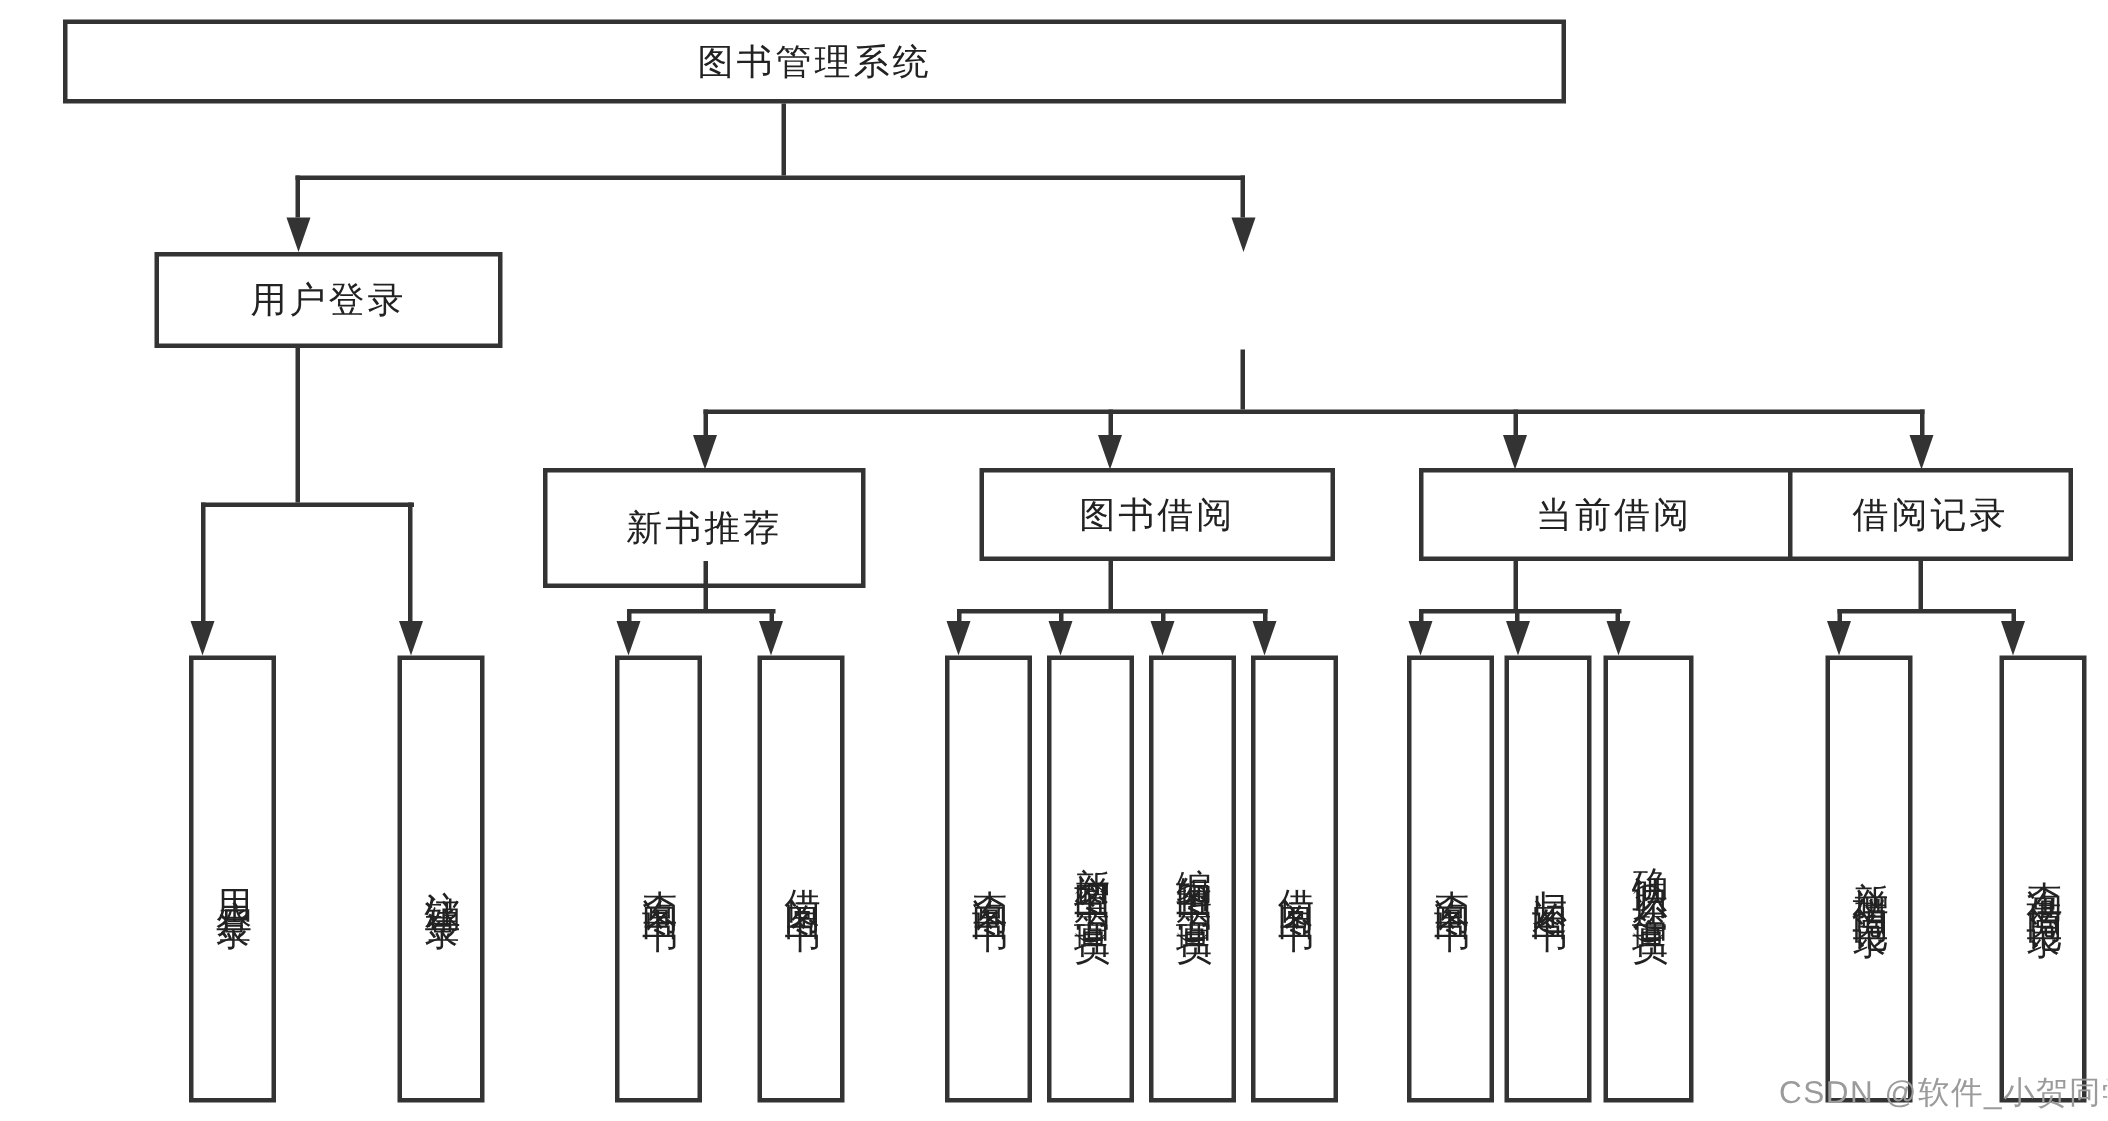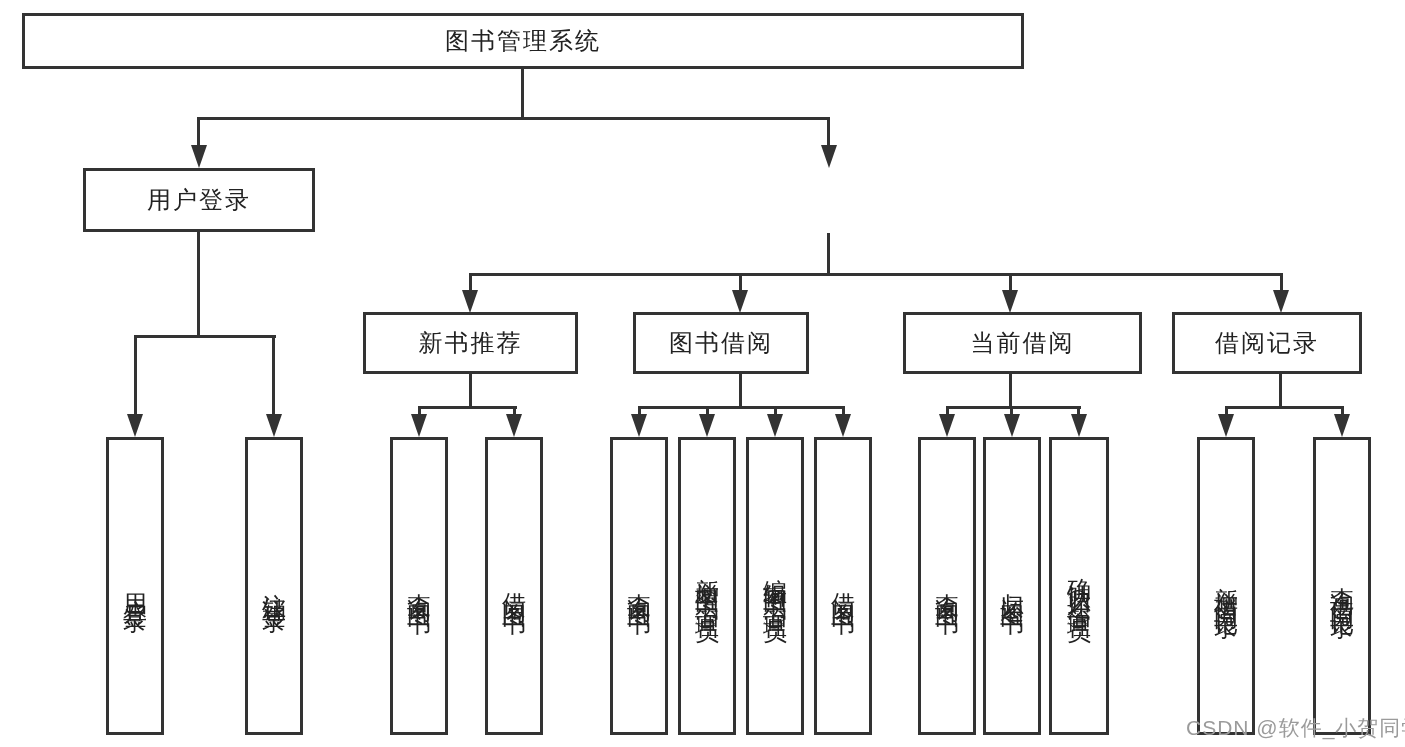--- a/index.html
+++ b/index.html
@@ -1,19 +1,19 @@
 <!DOCTYPE html>
 <html><head>
 <meta charset="utf-8">
 <style>
   html,body{margin:0;padding:0;background:#ffffff;}
   body{font-family:"Liberation Sans","DejaVu Sans",sans-serif;}
   .stage{position:relative;width:1405px;height:747px;background:#ffffff;overflow:hidden;}
   .box{position:absolute;box-sizing:border-box;background:#ffffff;border:3px solid #333333;
-       display:flex;align-items:center;justify-content:center;}
+       display:flex;align-items:center;justify-content:center;margin-left:20px;}
   .lbl{font-size:24px;color:#222222;letter-spacing:2px;white-space:nowrap;}
   .vlbl{writing-mode:vertical-rl;text-orientation:mixed;font-size:24px;color:#222222;
         letter-spacing:6px;line-height:1;}
   .hl{position:absolute;height:3px;background:#333333;}
   .vl{position:absolute;width:3px;background:#333333;}
   .arr{position:absolute;width:0;height:0;border-left:8px solid transparent;
        border-right:8px solid transparent;border-top:23px solid #333333;}
   .watermark{position:absolute;left:1186px;top:714px;font-size:21px;color:#9b9b9b;
              letter-spacing:1px;white-space:nowrap;z-index:5;}
 </style>
@@ -48,27 +48,27 @@
   <div class="hl" style="left:469px;top:273px;width:814px"></div>
   <div class="vl" style="left:469px;top:273px;height:17px"></div>
   <div class="arr" style="left:462px;top:290px"></div>
   <div class="vl" style="left:739px;top:273px;height:17px"></div>
   <div class="arr" style="left:732px;top:290px"></div>
   <div class="vl" style="left:1009px;top:273px;height:17px"></div>
   <div class="arr" style="left:1002px;top:290px"></div>
   <div class="vl" style="left:1280px;top:273px;height:17px"></div>
   <div class="arr" style="left:1273px;top:290px"></div>
 
-  <div class="box" style="left:363px;top:312px;width:215px;height:62px">
+  <div class="box" style="left:342px;top:312px;width:215px;height:80px">
     <span class="lbl">新书推荐</span>
   </div>
-  <div class="box" style="left:633px;top:312px;width:176px;height:62px">
+  <div class="box" style="left:633px;top:312px;width:237px;height:62px">
     <span class="lbl">图书借阅</span>
   </div>
-  <div class="box" style="left:903px;top:312px;width:239px;height:62px">
+  <div class="box" style="left:926px;top:312px;width:260px;height:62px">
     <span class="lbl">当前借阅</span>
   </div>
   <div class="box" style="left:1172px;top:312px;width:190px;height:62px">
     <span class="lbl">借阅记录</span>
   </div>
 
   <div class="vl" style="left:469px;top:374px;height:32px"></div>
   <div class="hl" style="left:418px;top:406px;width:99px"></div>
   <div class="vl" style="left:418px;top:406px;height:8px"></div>
   <div class="arr" style="left:411px;top:414px"></div>

